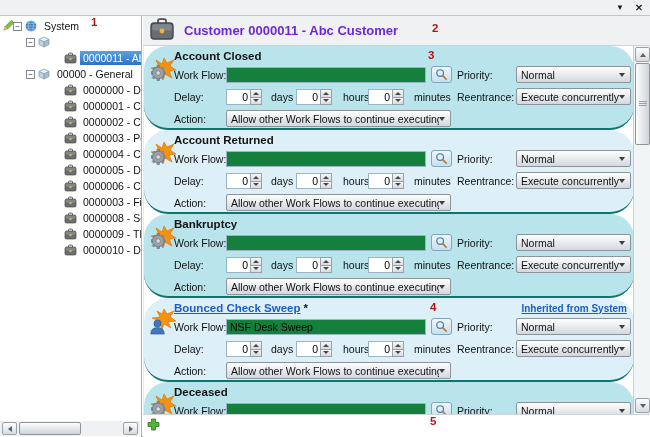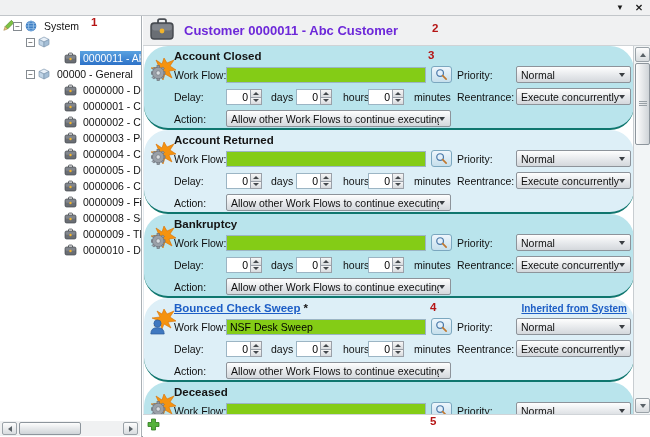--- a/index.html
+++ b/index.html
@@ -51,21 +51,21 @@
   .sec-title { position:absolute; left:30px; top:4px; font-size:11.5px; font-weight:bold; color:#141414; }
   .sec-title-text.as-link { color:#1d5ec6; text-decoration:underline; cursor:pointer; }
   .title-suffix { margin-left:3px; }
   .inherited-link { position:absolute; right:7px; top:5px; font-size:10px; font-weight:bold; color:#1d5ec6;
                     text-decoration:underline; cursor:pointer; }
   .sec-row { position:absolute; left:30px; height:18px; width:458px; }
   .row-wf { top:20px; } .row-delay { top:42px; } .row-action { top:64px; }
   .f-label { position:absolute; top:3px; font-size:10.5px; color:#101010; }
   .lab1 { left:0; } .lab2 { left:283px; }
   .txt-input { position:absolute; left:52px; top:1px; width:200px; height:16px; border:1px solid #9cb5c4;
-               background:#84cc16; font-size:10.5px; padding:0 3px; font-family:"Liberation Sans", sans-serif; }
+               background:#15803d; font-size:10.5px; padding:0 3px; font-family:"Liberation Sans", sans-serif; }
   .mag-btn { position:absolute; left:257px; top:0; width:21px; height:17px; border:1px solid #7ba7bf; border-radius:3px;
              background:linear-gradient(180deg,#eef6fc,#c6dfec); display:flex; align-items:center; justify-content:center; cursor:pointer; }
   .combo { position:absolute; top:0; height:17px; border:1px solid #8d939a; border-radius:2px; cursor:pointer;
            background:linear-gradient(180deg,#fefefe,#e4e7ea 60%,#d4d8dc); display:flex; align-items:center; }
   .combo-text { font-size:10.5px; color:#101010; padding-left:4px; flex-grow:1; white-space:nowrap; overflow:hidden; }
   .combo-arrow { width:0; height:0; border-left:3.5px solid transparent; border-right:3.5px solid transparent;
                  border-top:4px solid #3a3e42; margin-right:5px; flex:none; }
   .combo.c-priority { left:342px; width:115px; }
   .combo.c-reentrance { left:342px; width:115px; }
   .combo.c-action { left:52px; width:225px; }
@@ -228,21 +228,21 @@
           <span class="t-label">0000006 - Cu</span>
         </div>
         <div class="tree-row" style="padding-left: 39px;">
           <span style="width: 12px; flex: 0 0 auto;"></span>
           <span class="t-icon"><svg viewBox="0 0 13 12" width="13" height="12">
               <path d="M4.5 3 V2 Q4.5 1.1 5.4 1.1 H7.6 Q8.5 1.1 8.5 2 V3" fill="none" stroke="#4a4e54" stroke-width="0.9"></path>
               <rect x="1" y="3" width="11" height="8" rx="1.6" fill="#6a6e74" stroke="#43474d" stroke-width="0.7"></rect>
               <rect x="1.6" y="3.6" width="9.8" height="3.2" rx="1.2" fill="#8a8e94" opacity="0.75"></rect>
               <circle cx="6.5" cy="7" r="1.2" fill="#f2b42c"></circle>
             </svg></span>
-          <span class="t-label">0000009 - Fi</span>
+          <span class="t-label">0000003 - Fi</span>
         </div>
         <div class="tree-row" style="padding-left: 39px;">
           <span style="width: 12px; flex: 0 0 auto;"></span>
           <span class="t-icon"><svg viewBox="0 0 13 12" width="13" height="12">
               <path d="M4.5 3 V2 Q4.5 1.1 5.4 1.1 H7.6 Q8.5 1.1 8.5 2 V3" fill="none" stroke="#4a4e54" stroke-width="0.9"></path>
               <rect x="1" y="3" width="11" height="8" rx="1.6" fill="#6a6e74" stroke="#43474d" stroke-width="0.7"></rect>
               <rect x="1.6" y="3.6" width="9.8" height="3.2" rx="1.2" fill="#8a8e94" opacity="0.75"></rect>
               <circle cx="6.5" cy="7" r="1.2" fill="#f2b42c"></circle>
             </svg></span>
           <span class="t-label">0000008 - Se</span>

